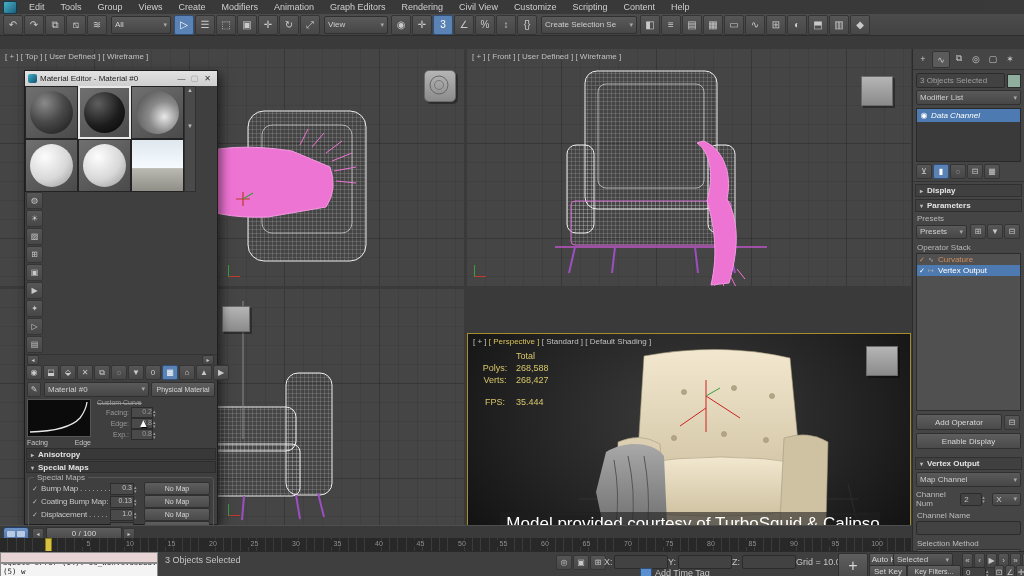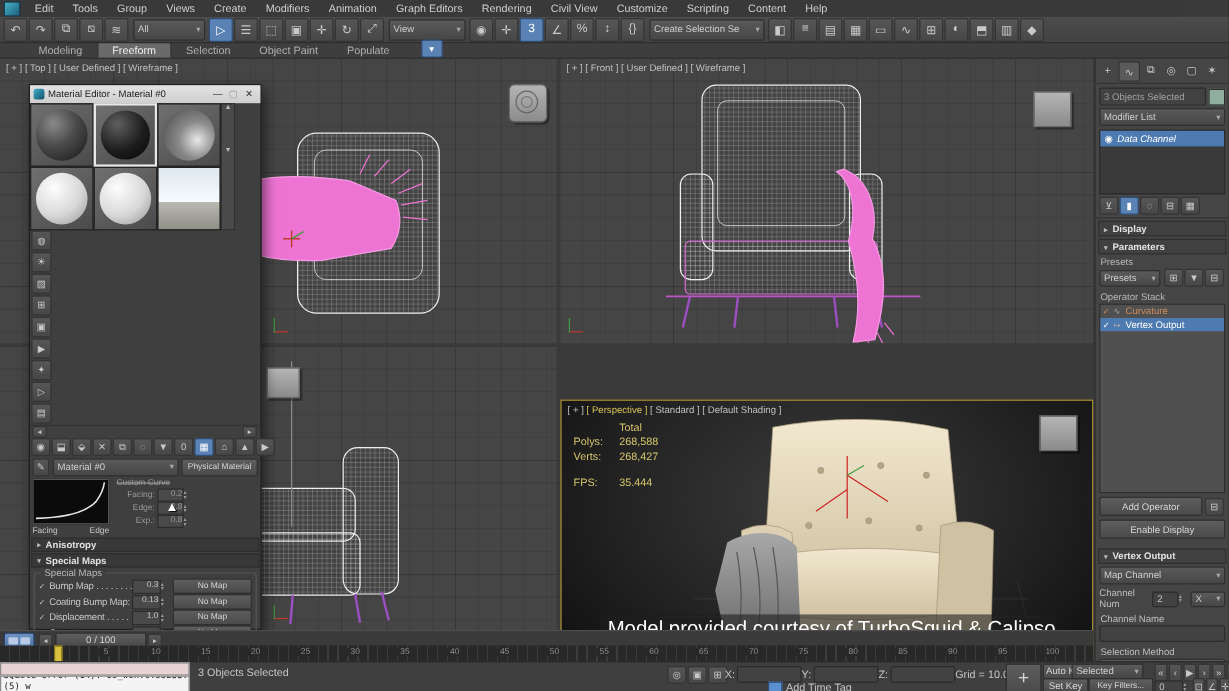--- a/index.html
+++ b/index.html
@@ -43,21 +43,21 @@
   .vp-label .hl{color:#d8c25a;}
   #vp-persp{background:radial-gradient(ellipse at 50% 35%,#3c3c3c 0%,#232323 55%,#0c0c0c 100%);
             border:1px solid #a58d2e;margin-top:44px;}
   .scene-box{position:absolute;background:linear-gradient(#b5b5b5,#8b8b8b);border:1px solid #6a6a6a;box-shadow:2px 2px 0 #00000055;}
   .axis-tripod{position:absolute;width:16px;height:16px;}
   .axis-tripod i{position:absolute;display:block;}
   .ax-x{left:2px;bottom:3px;width:12px;height:1px;background:#c0392b;}
   .ax-y{left:2px;bottom:3px;width:1px;height:12px;background:#3f9b3f;}
   
   #stats{left:10px;top:16px;color:#d6c66a;font-size:9px;line-height:12px;}
-  #stats .sl{display:inline-block;width:34px;text-align:left;margin-right:4px;}
+  #stats .sl{display:inline-block;width:34px;text-align:center;margin-right:4px;}
   #overlay-credit{left:2px;bottom:14px;width:440px;text-align:center;}
   #overlay-credit span{background:rgba(30,30,30,.6);color:#fff;font-size:17px;padding:2px 6px;}
   
   #mated{left:24px;top:70px;width:192px;height:453px;background:#3f3f3f;border:1px solid #1f1f1f;
          box-shadow:3px 4px 10px rgba(0,0,0,.55);}
   #mated-title{height:15px;background:linear-gradient(#e2e2e2,#cfcfcf);color:#1c1c1c;font-size:8px;
                display:flex;align-items:center;padding:0 3px;}
   #mated-title .micon{width:9px;height:9px;border-radius:2px;background:linear-gradient(135deg,#3fb0c8,#14506e);margin-right:3px;flex:none;}
   .wbtn{width:13px;text-align:center;color:#333;font-size:8px;}
   #mated-menus{height:12px;display:flex;align-items:center;background:#3c3c3c;border-bottom:1px solid #2f2f2f;}
@@ -188,31 +188,20 @@
         <span class="ico">▭</span>
         <span class="ico">∿</span>
         <span class="ico">⊞</span>
         <span class="ico">◐</span>
         <span class="ico">⬒</span>
         <span class="ico">▥</span>
         <span class="ico">◆</span>
       </span>
   </div>
 
-  <div id="ribbon" class="abs">
-    <span style="display:flex;align-items:flex-end;">
-
-    <span class="rtab">Modeling</span>
-        <span class="rtab active">Freeform</span>
-        <span class="rtab">Selection</span>
-        <span class="rtab">Object Paint</span>
-        <span class="rtab">Populate</span>
-      </span>
-    <span class="ico sm on" style="margin-left:14px;width:16px;">▾</span>
-  </div>
 
   <div class="vp abs" style="left:0;top:49px;width:464px;height:237px;">
     <svg width="464" height="237">
       <defs>
         <pattern id="mesh" width="4" height="4" patternUnits="userSpaceOnUse">
           <path d="M0 0H4M0 0V4" stroke="#ffffff" stroke-width="0.5" opacity="0.55"></path>
         </pattern>
       </defs>
       <rect x="248" y="62" width="118" height="150" rx="16" fill="url(#mesh)" stroke="#eeeeee" stroke-width="1"></rect>
       <rect x="262" y="76" width="90" height="108" rx="10" fill="none" stroke="#dddddd" stroke-width="0.7"></rect>

